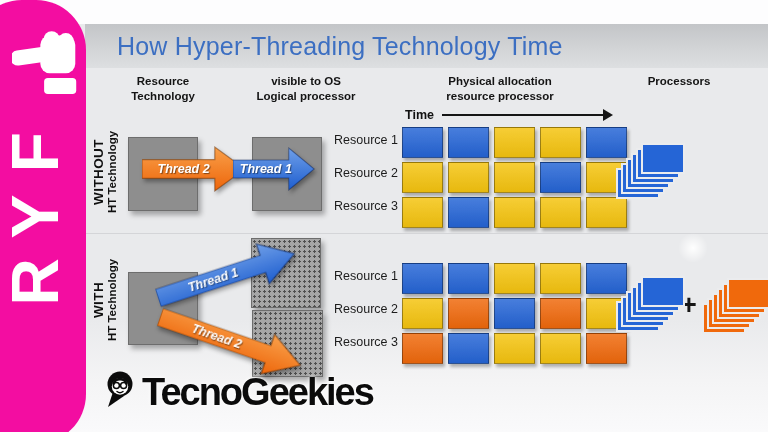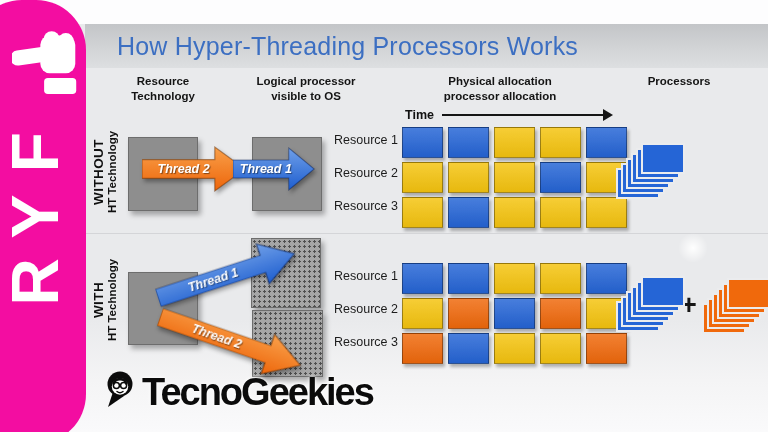--- a/index.html
+++ b/index.html
@@ -80,34 +80,34 @@
              text-shadow:0 0 5px rgba(255,255,255,.95),0 0 2px rgba(255,255,255,.9);}
 </style>
 </head>
 <body>
 
 <div class="stage">
 
   <div class="top-strip"></div>
 
   <div class="title-bar">
-    <div class="title">How Hyper-Threading Processors Works</div>
+    <div class="title">How Hyper-Threading Technology Time</div>
   </div>
 
   <div class="col-h" style="left:163px">
     <div>Resource</div>
     <div>Technology</div>
   </div>
   <div class="col-h" style="left:306px">
+    <div>visible to OS</div>
     <div>Logical processor</div>
-    <div>visible to OS</div>
   </div>
   <div class="col-h" style="left:500px">
     <div>Physical allocation</div>
-    <div>processor allocation</div>
+    <div>resource processor</div>
   </div>
   <div class="col-h" style="left:679px">
     <div>Processors</div>
   </div>
 
   <div class="time-row">
     <span class="time-label">Time</span>
     <span class="time-line"></span>
   </div>
 

